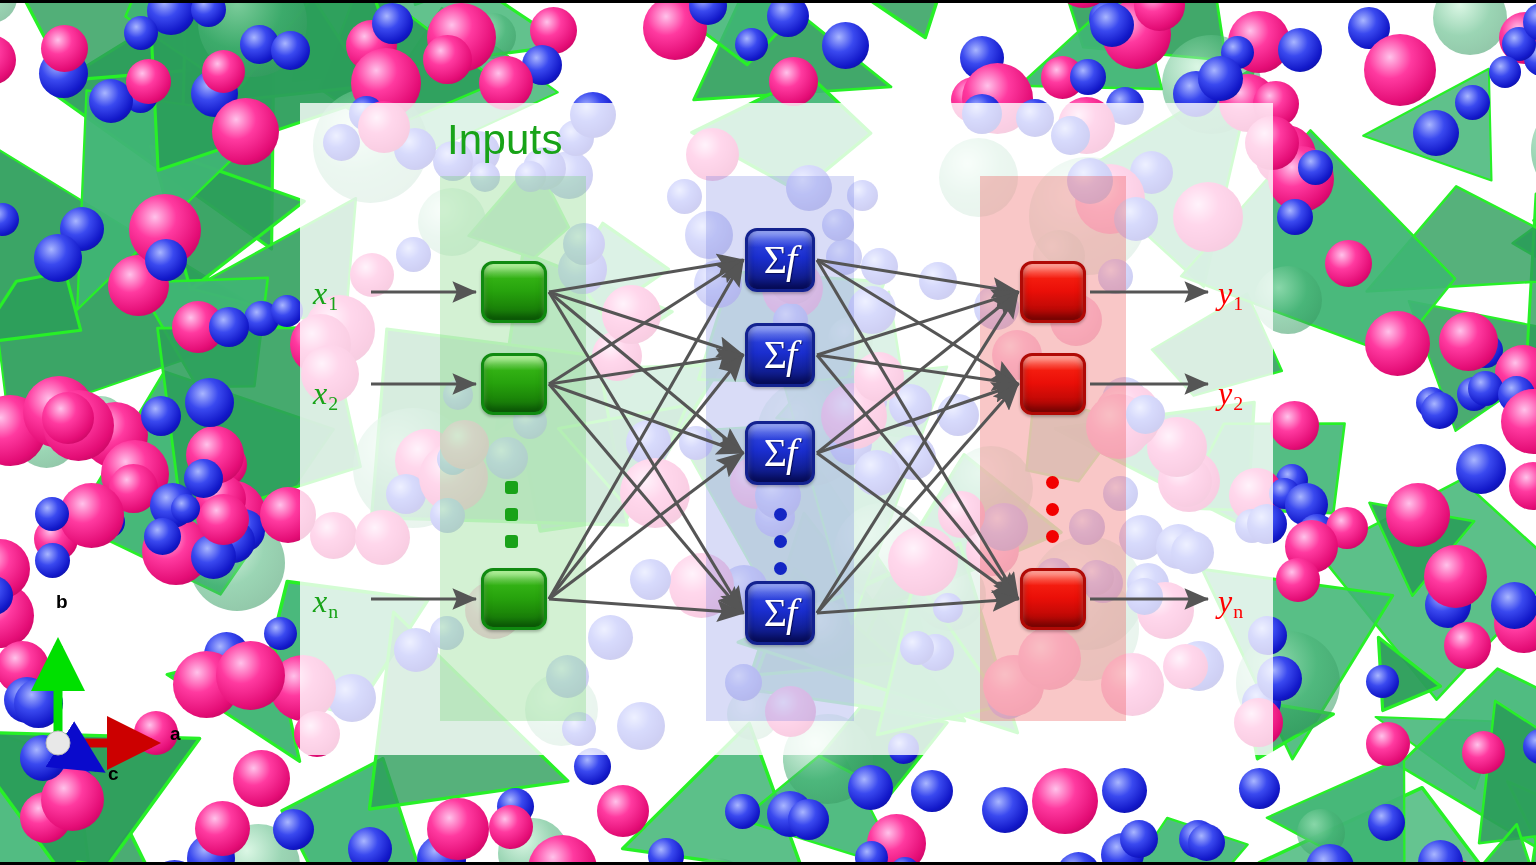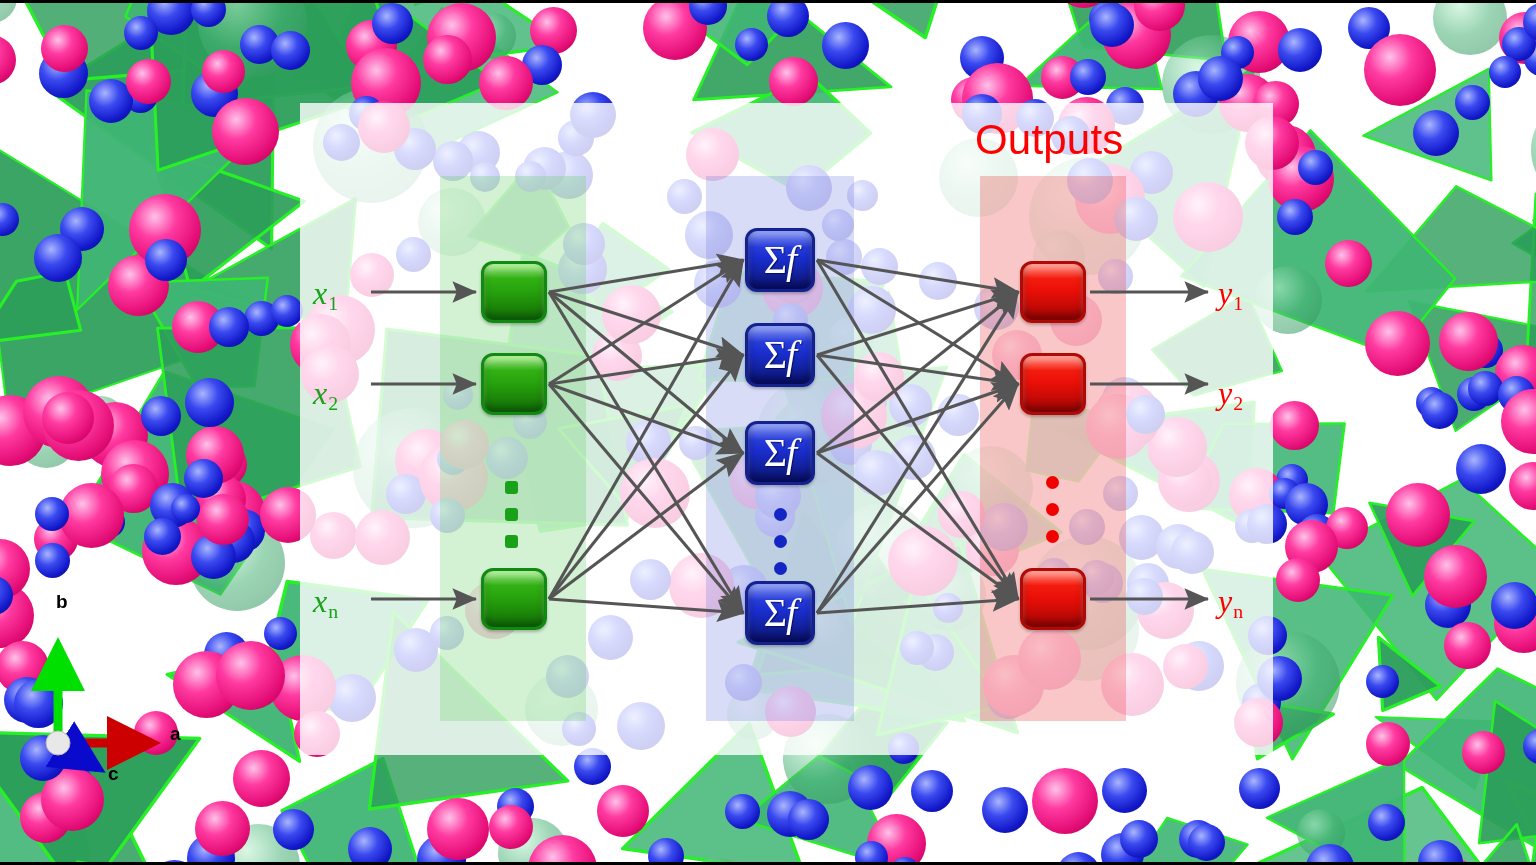--- a/index.html
+++ b/index.html
@@ -588,21 +588,21 @@
       <div class="atom blue" style="left: 735px; top: 25px; width: 33px; height: 33px;"></div>
       <div class="atom blue" style="left: 822px; top: 19px; width: 47px; height: 47px;"></div>
     </div>
 
   <div id="whitewash"></div>
 
   <div class="colpanel" id="panel-input"></div>
   <div class="colpanel" id="panel-hidden"></div>
   <div class="colpanel" id="panel-output"></div>
 
-  <div class="heading" id="heading-outputs">Outputs</div>
+  <div class="heading" id="heading-inputs">Inputs</div>
 
   <svg id="wires" width="1536" height="865">
     <defs>
       <marker id="ah" markerWidth="9" markerHeight="7" refX="8.4" refY="3.5" orient="auto">
         <polygon points="0,0 9,3.5 0,7 1.6,3.5" fill="#555555"></polygon>
       </marker>
     </defs>
     <g id="wire-group" stroke="#555555" stroke-width="3.1" fill="none" marker-end="url(#ah)">
         <line x1="549" y1="289" x2="743" y2="257"></line>
         <line x1="549" y1="289" x2="743" y2="352"></line>

